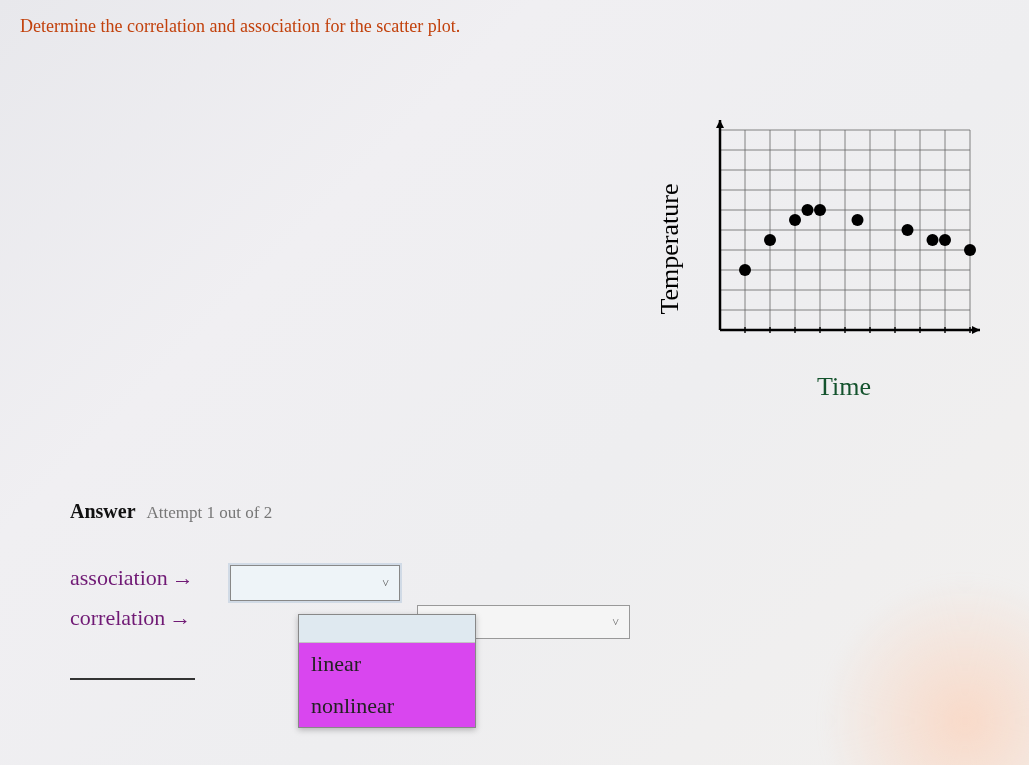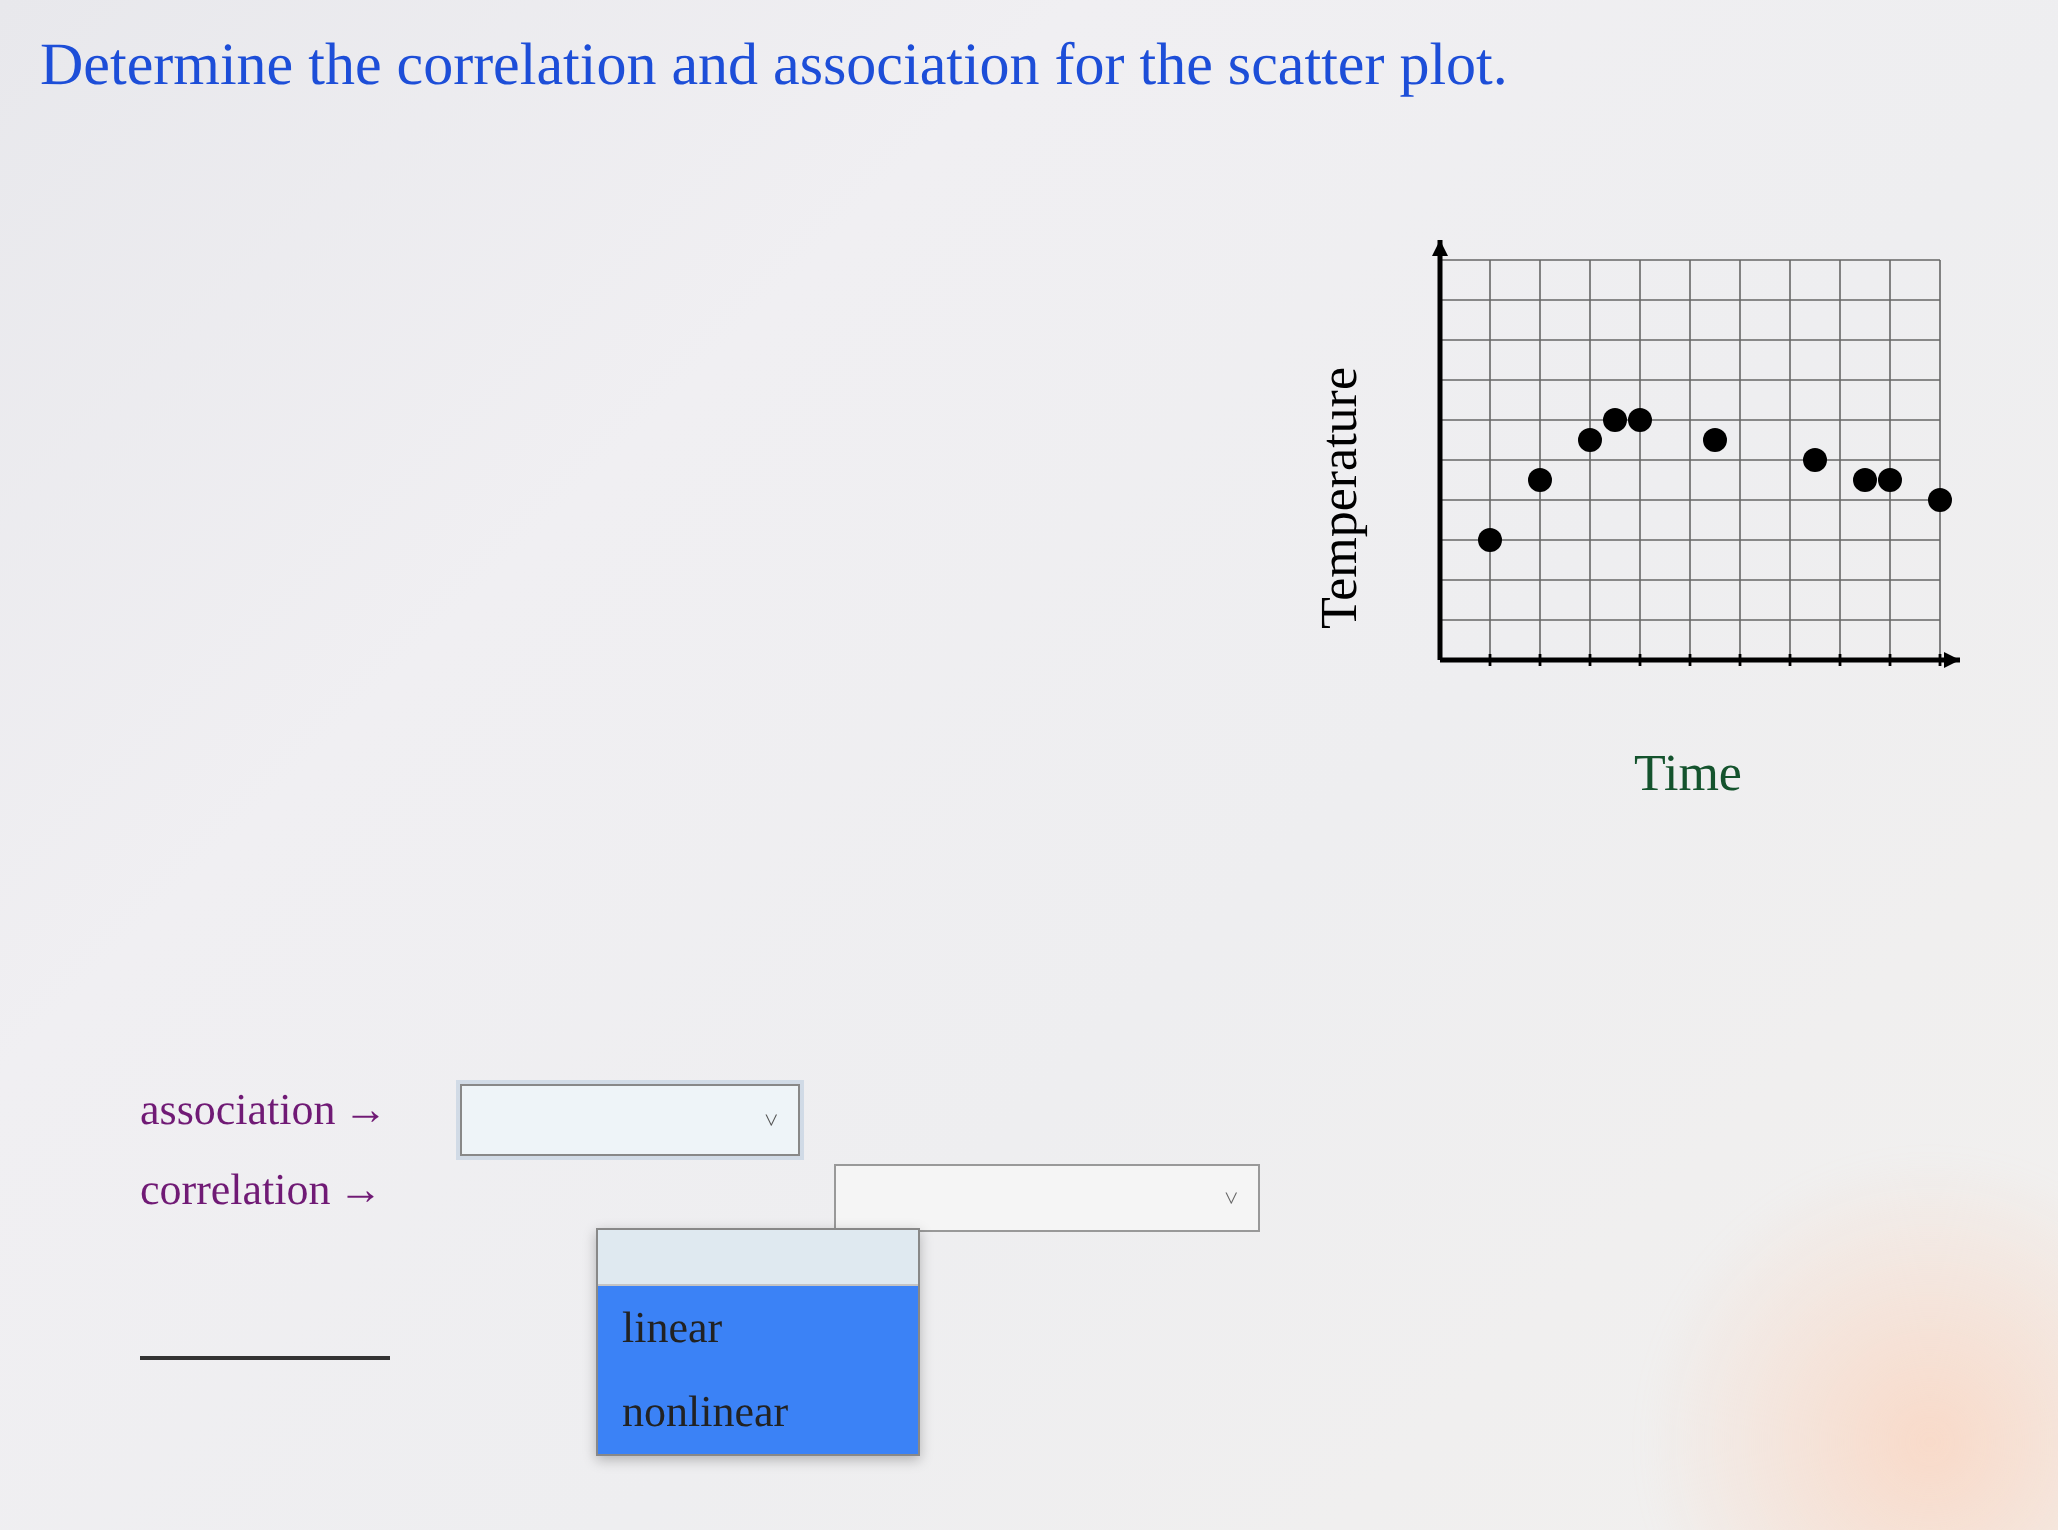--- a/index.html
+++ b/index.html
@@ -9,22 +9,22 @@
     background: linear-gradient(135deg, #e8e8ec 0%, #f0eff2 30%, #eeeef0 60%, #f2f0ee 100%);
     font-family: Georgia, 'Times New Roman', serif;
     position: relative;
     overflow: hidden;
     color: #222;
   }
   .question {
     position: absolute;
     top: 16px;
     left: 20px;
-    font-size: 30px;
-    color: #1d4ed8;
+    font-size: 18px;
+    color: #c2410c;
   }
   .chart-wrap {
     position: absolute;
     top: 120px;
     left: 680px;
     width: 320px;
     height: 270px;
   }
   .ylabel {
     position: absolute;
@@ -81,22 +81,22 @@
     position: relative;
   }
   .select-box .caret {
     font-size: 12px;
     color: #555;
   }
   .dropdown-open {
     position: absolute;
     left: 228px;
     top: 114px;
-    width: 162px;
-    background: #3b82f6;
+    width: 178px;
+    background: #d946ef;
     border: 1px solid #888;
     box-shadow: 0 2px 6px rgba(0,0,0,.25);
     z-index: 5;
   }
   .dropdown-open .selzone {
     height: 28px;
     background: #dfe9f0;
     border-bottom: 1px solid #c4c4c4;
   }
   .dropdown-open .opt {
@@ -187,20 +187,24 @@
       <circle cx="110" cy="90" r="6" fill="#000"></circle>
       <circle cx="147.5" cy="99.99999999999999" r="6" fill="#000"></circle>
       <circle cx="197.5" cy="110" r="6" fill="#000"></circle>
       <circle cx="222.5" cy="120" r="6" fill="#000"></circle>
       <circle cx="235" cy="120" r="6" fill="#000"></circle>
       <circle cx="260" cy="130" r="6" fill="#000"></circle>
     </svg>
 </div>
 
 <div class="answer-block">
+  <div class="answer-head">
+    <span class="bold">Answer</span>
+    <span class="att">Attempt 1 out of 2</span>
+  </div>
 
   <div class="row">
     <div class="row-label">
       <span>association</span><span class="arrow">→</span>
     </div>
     <div class="select-box">
       <span class="caret">˅</span>
     </div>
   </div>
 

